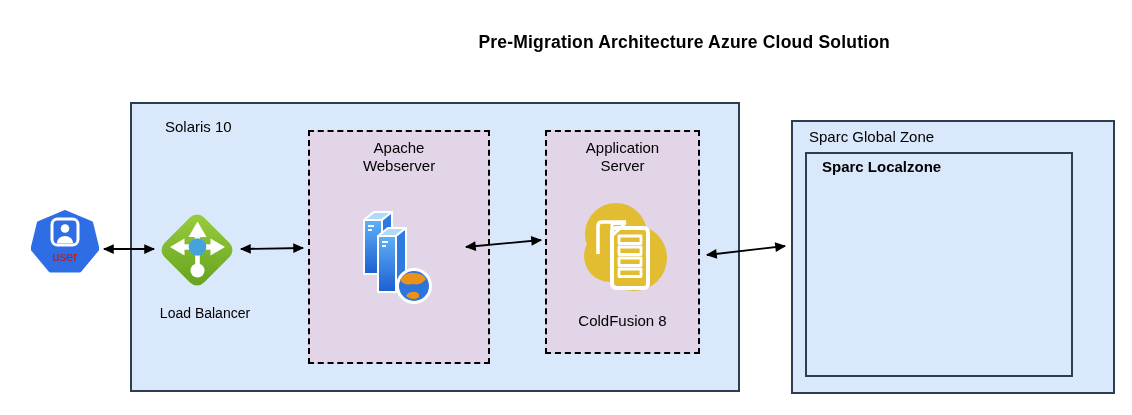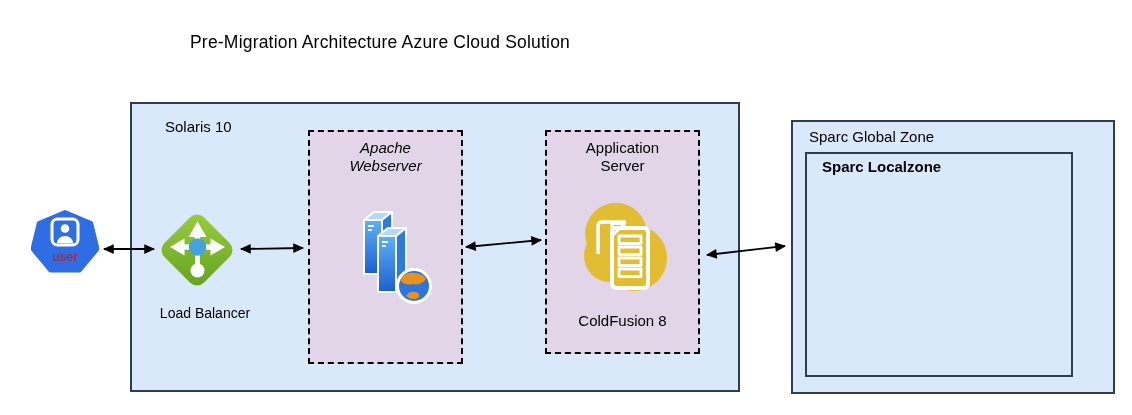--- a/index.html
+++ b/index.html
@@ -18,22 +18,22 @@
     --db-cyan:#29abe2;
     --arrow:#000000;
   }
   html,body{margin:0;padding:0;background:#ffffff;}
   .canvas{
     position:relative;width:1132px;height:415px;background:#ffffff;overflow:hidden;
     font-family:"Liberation Sans", sans-serif;color:#000;
   }
   .abs{position:absolute;}
   .title{
-    top:32px;left:190px;width:700px;text-align:left;
-    font-size:17.5px;font-weight:normal;letter-spacing:.2px;
+    top:32px;left:190px;width:700px;text-align:right;
+    font-size:17.5px;font-weight:bold;letter-spacing:.2px;
   }
   .box{box-sizing:border-box;position:absolute;}
   .solid-box{background:var(--container-fill);border:2px solid var(--container-border);}
   .dashed-box{background:var(--zone-fill);border:2.5px dashed var(--zone-border);}
   .box-label{position:absolute;font-size:15px;white-space:nowrap;}
   .node-title{position:absolute;left:0;width:100%;text-align:center;font-size:15px;line-height:17.5px;}
   .node-caption{position:absolute;left:0;width:100%;text-align:center;font-size:15px;white-space:nowrap;}
   .icon{position:absolute;display:block;}
   .icon-label{position:absolute;text-align:center;font-size:15px;white-space:nowrap;}
   .user-label{color:#b91c1c;font-size:13px;}
@@ -43,21 +43,21 @@
 </head>
 <body>
 
 <div class="canvas">
 
   <div class="abs title">Pre-Migration Architecture Azure Cloud Solution</div>
 
   <div class="box solid-box" style="left:130px;top:102px;width:610px;height:290px;">
     <div class="box-label" style="left:33px;top:14px;">Solaris 10</div>
 
-    <div class="box dashed-box" style="left:176px;top:26px;width:155px;height:234px;font-style:italic;">
+    <div class="box dashed-box" style="left:176px;top:26px;width:182px;height:234px;">
       <div class="node-title" style="top:7px;">
         <div>Apache</div>
         <div>Webserver</div>
       </div>
     </div>
 
     <div class="box dashed-box" style="left:413px;top:26px;width:155px;height:224px;">
       <div class="node-title" style="top:7px;">
         <div>Application</div>
         <div>Server</div>

